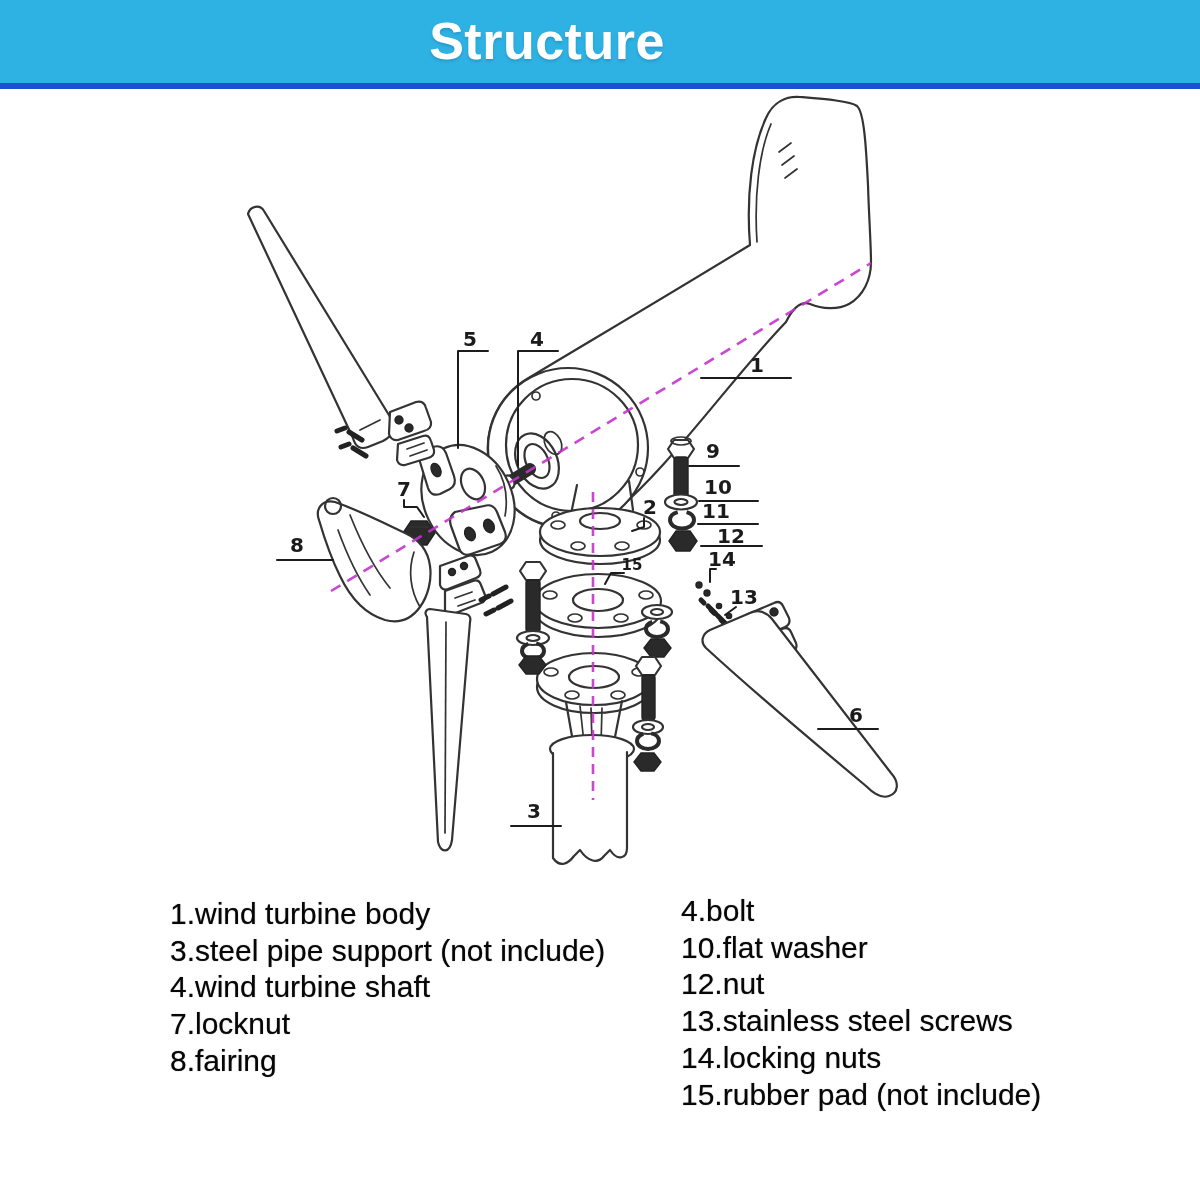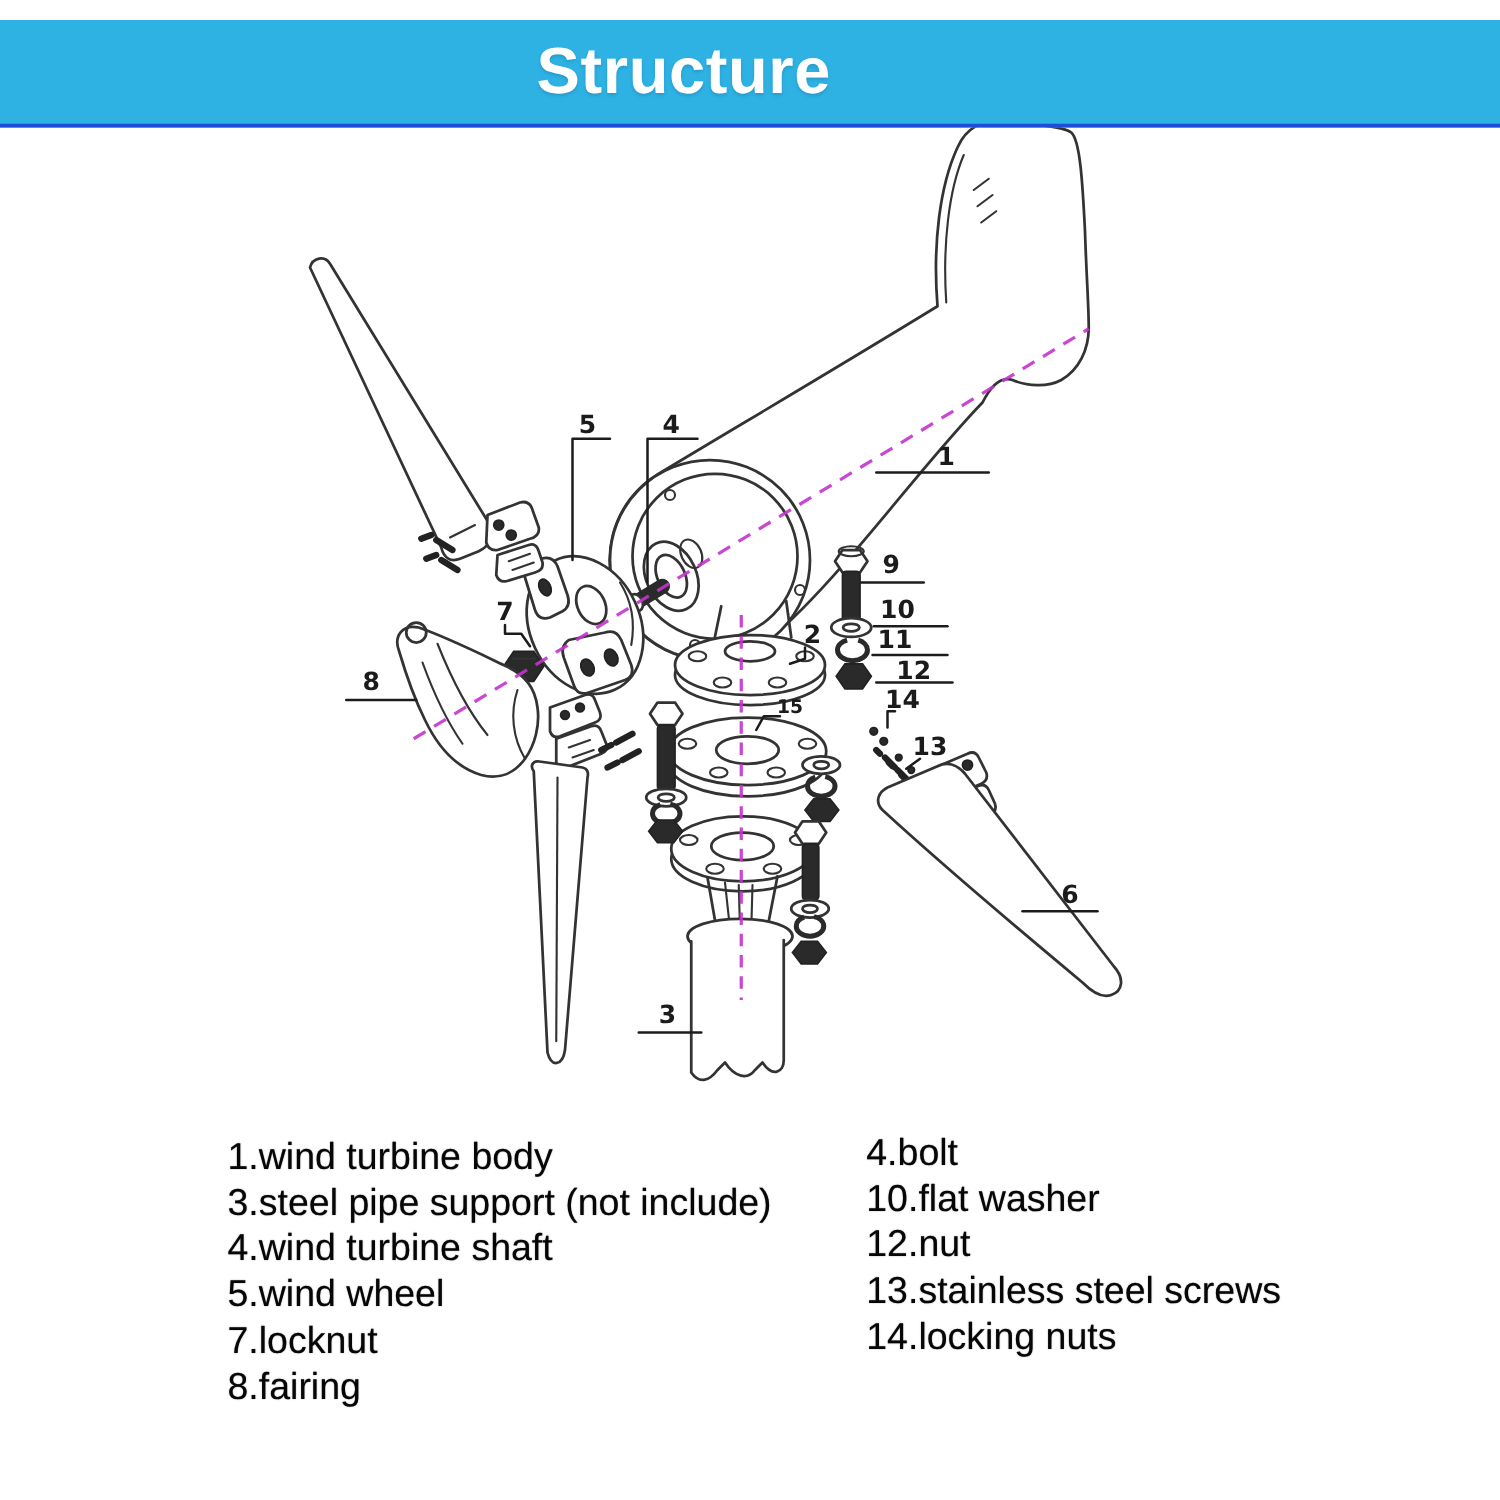--- a/index.html
+++ b/index.html
@@ -1,35 +1,35 @@
 <!DOCTYPE html>
 <html><head>
 <meta charset="utf-8">
 <style>
   html,body{margin:0;padding:0;background:#fff;}
   .page{position:relative;width:1200px;height:1200px;background:#ffffff;overflow:hidden;
         font-family:"Liberation Sans",sans-serif;}
-  .banner{position:absolute;top:16px;left:0;width:1200px;height:83px;background:#2eb2e4;
-          border-bottom:3px solid #1d4ed8;z-index:3;}
+  .banner{position:absolute;top:0;left:0;width:1200px;height:83px;background:#2eb2e4;
+          border-bottom:6px solid #1d4ed8;z-index:3;}
   .banner h1{margin:0;width:100%;text-align:center;transform:translateX(-53px);
              line-height:83px;font-size:52px;font-weight:bold;color:#ffffff;
              text-shadow:0 2px 3px rgba(0,40,70,0.18);letter-spacing:0.5px;}
   svg.diagram{position:absolute;top:0;left:0;z-index:1;}
   .pt{stroke:#333;stroke-width:2.2;fill:none;stroke-linecap:round;stroke-linejoin:round;}
   .ptw{stroke:#333;stroke-width:2.2;fill:#ffffff;stroke-linecap:round;stroke-linejoin:round;}
   .dk{fill:#2a2a2a;stroke:#222;stroke-width:1.4;}
   .thin{stroke:#333;stroke-width:1.7;fill:none;stroke-linecap:round;}
   .scr{stroke:#222;stroke-width:5;fill:none;stroke-linecap:round;}
   .mag{stroke:#c433cc;stroke-width:2.6;fill:none;opacity:0.9;}
   .ld{stroke:#1c1c1c;stroke-width:2;fill:none;stroke-linecap:round;stroke-linejoin:round;}
   .co{font-family:"DejaVu Sans",sans-serif;font-weight:bold;font-size:20px;fill:#1b1b1b;
       text-anchor:middle;}
   .co.small{font-size:15px;}
   .legend{position:absolute;z-index:2;color:#060606;}
-  .legend ul{list-style:none;margin:12px;padding:0;}
+  .legend ul{list-style:none;margin:0;padding:0;}
   .legend li{font-size:30px;line-height:36.7px;white-space:nowrap;
              text-shadow:0 0 1px rgba(0,0,0,0.55);}
   .legend.leftcol{left:170px;top:896px;}
   .legend.rightcol{left:681px;top:893px;}
 </style>
 </head>
 <body>
 
 <div class="page">
 
@@ -258,28 +258,28 @@
       <text class="co small" x="632" y="570">15</text>
       <path class="ld" d="M624,573 L611,573 L605,584"></path>
     </g>
   </svg>
 
   <div class="legend leftcol">
     <ul>
       <li>1.wind turbine body</li>
       <li>3.steel pipe support (not include)</li>
       <li>4.wind turbine shaft</li>
-      <li>5.wind wheel</li>
       <li>7.locknut</li>
       <li>8.fairing</li>
     </ul>
   </div>
   <div class="legend rightcol">
     <ul>
       <li>4.bolt</li>
       <li>10.flat washer</li>
       <li>12.nut</li>
       <li>13.stainless steel screws</li>
       <li>14.locking nuts</li>
+      <li>15.rubber pad (not include)</li>
     </ul>
   </div>
 
 </div>
 
 </body></html>

